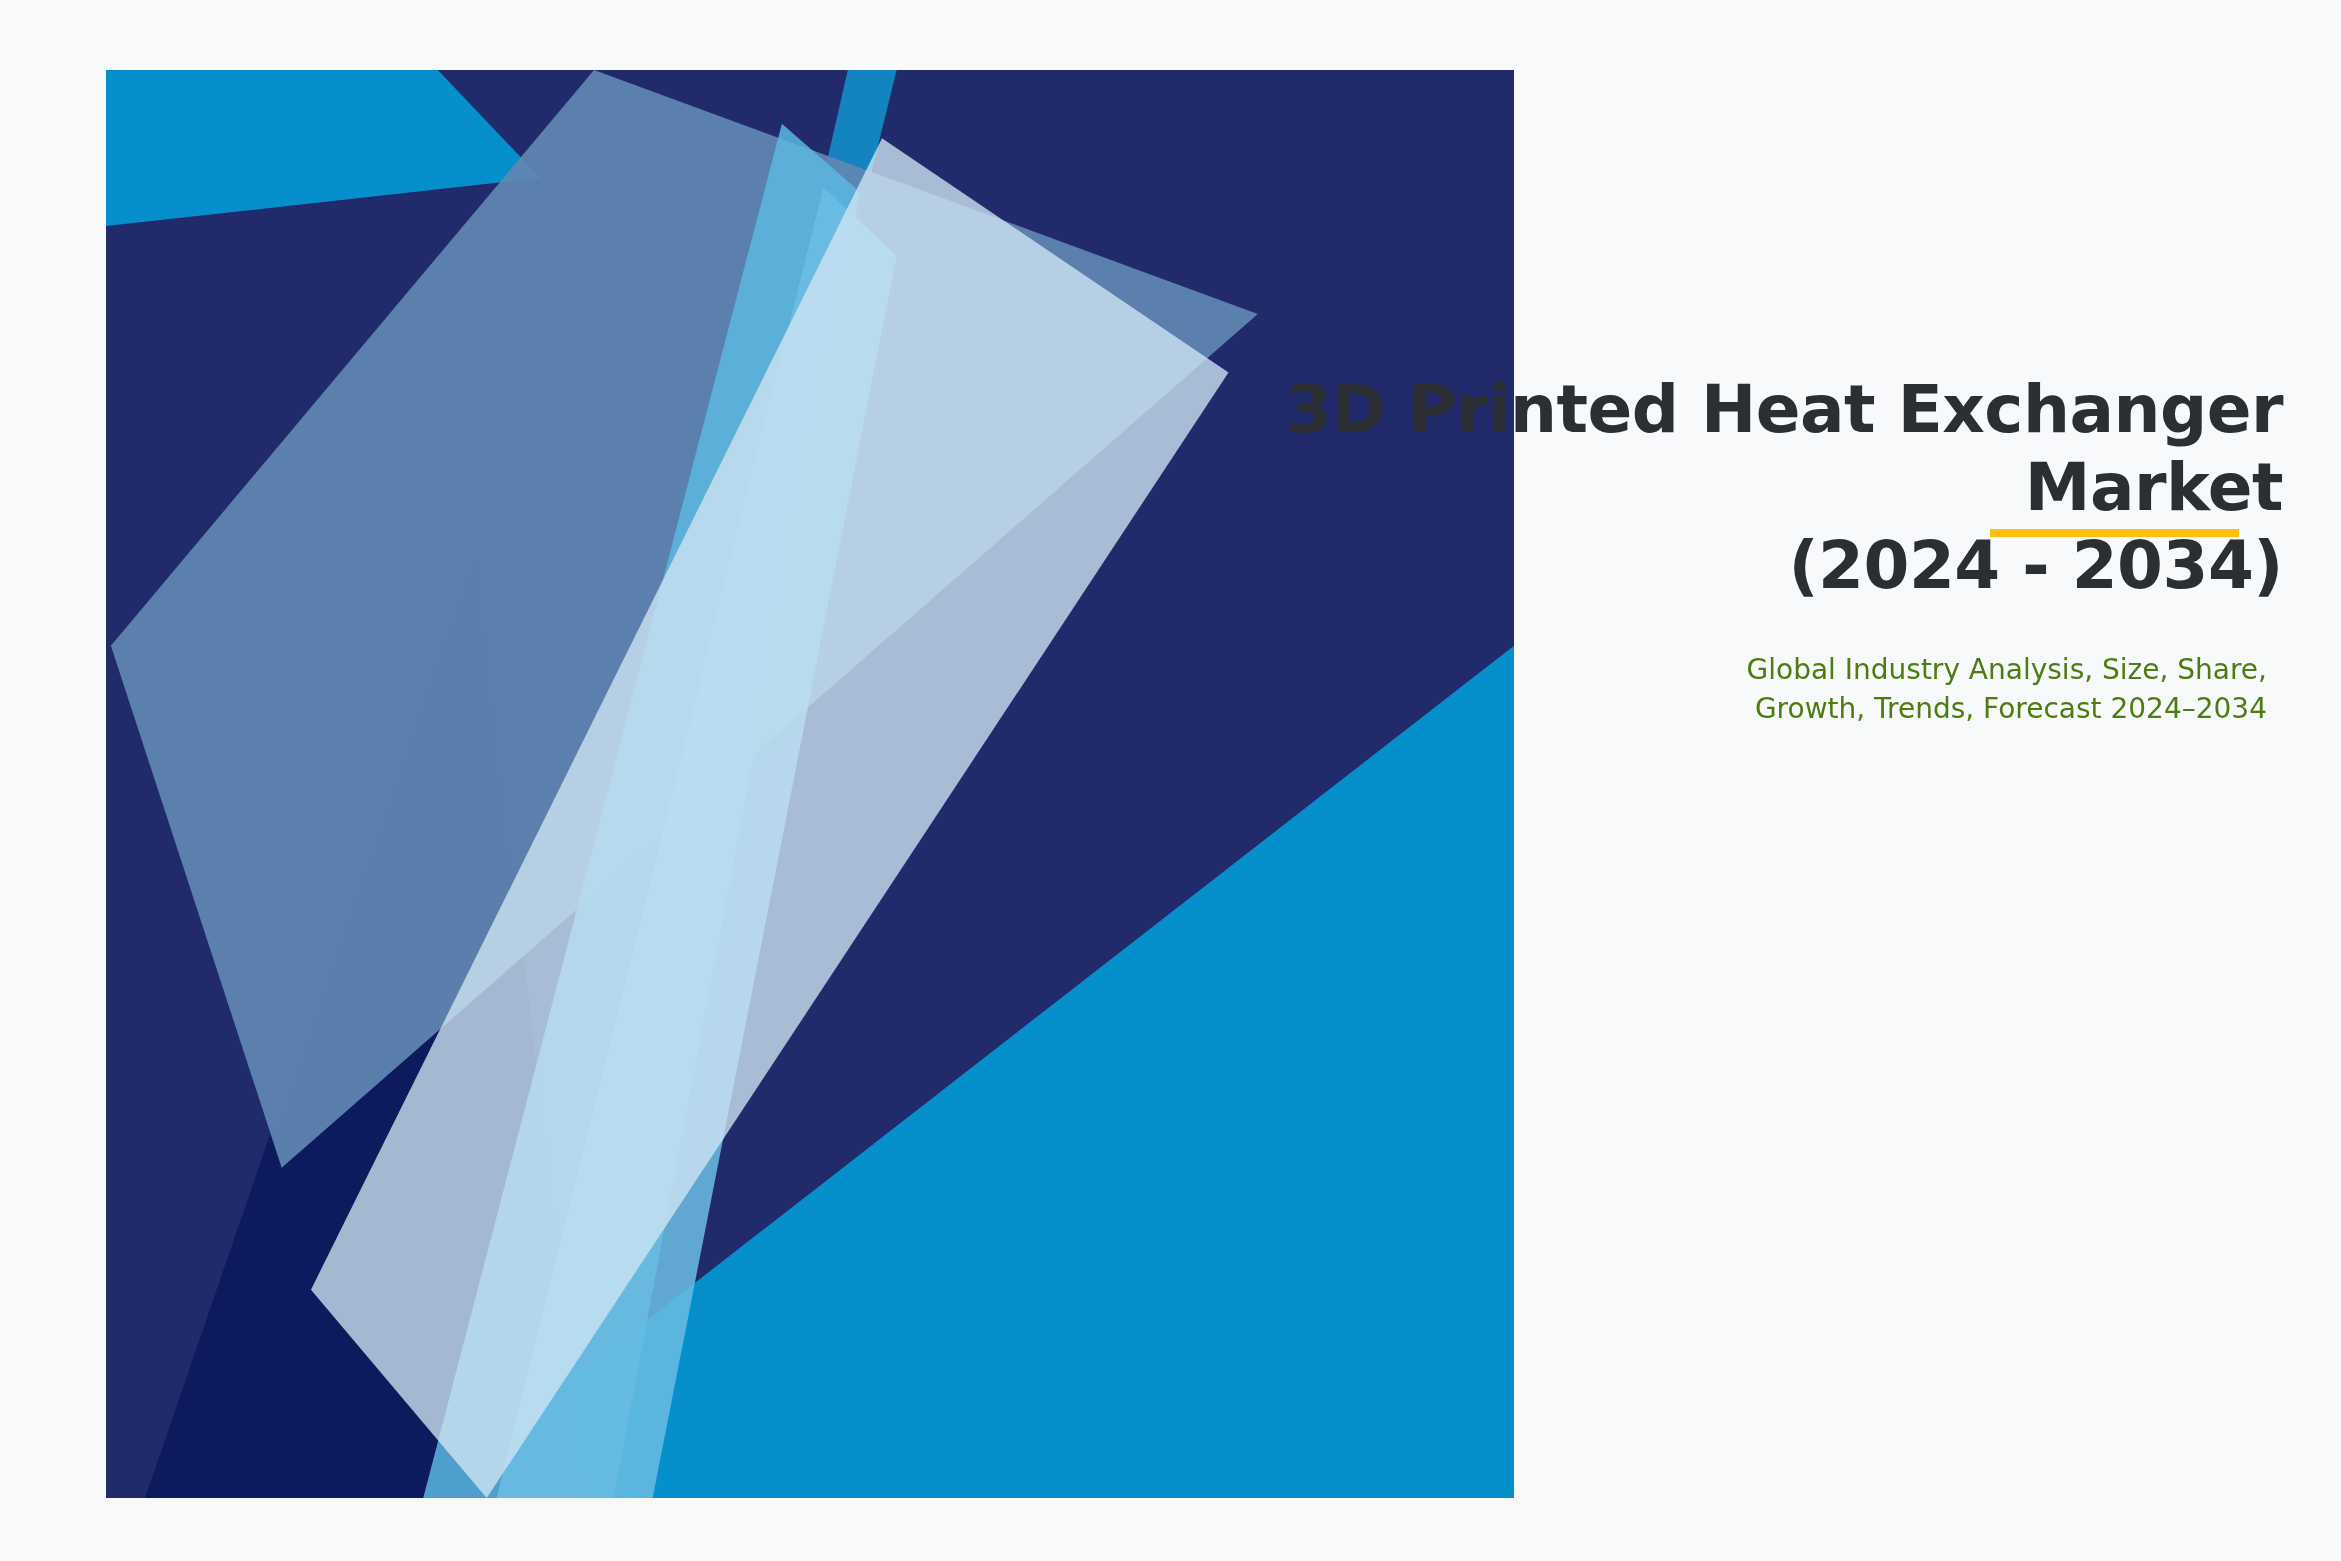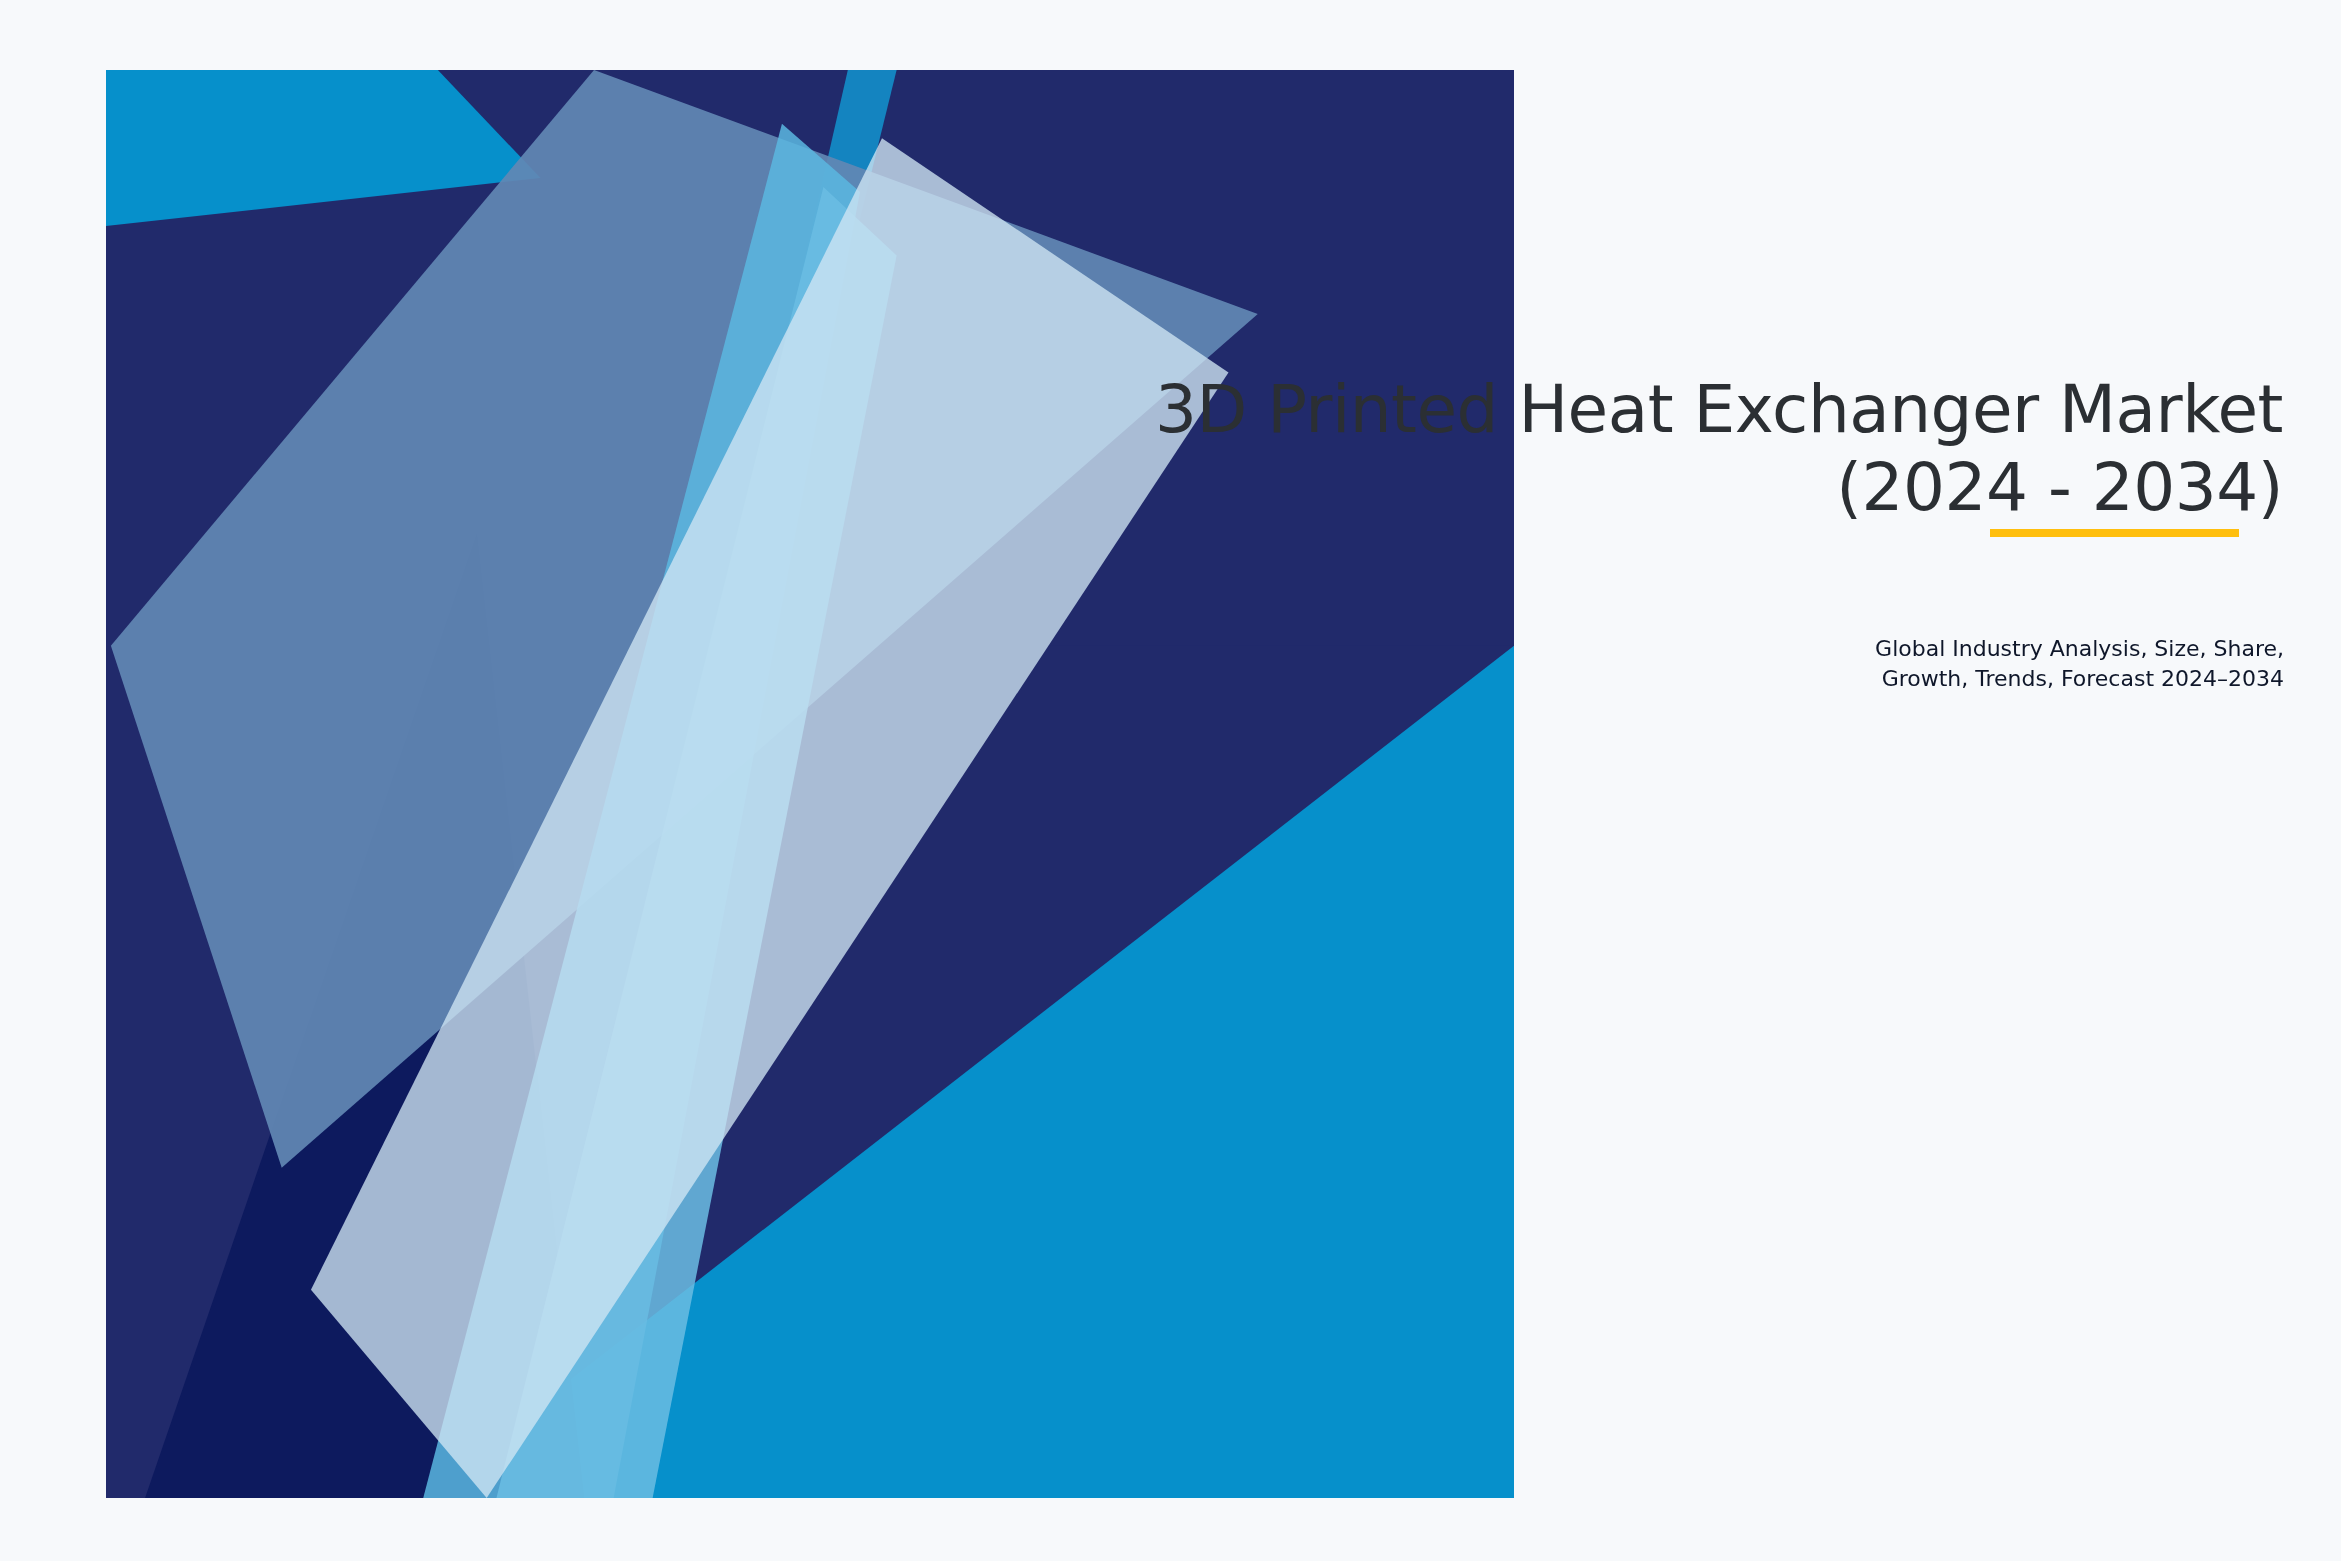--- a/index.html
+++ b/index.html
@@ -39,21 +39,21 @@
   #title-block {
     position: absolute;
     left: 1122px;
     top: 371px;
     width: 1161px;
     text-align: right;
   }
   #cover-title {
     margin: 0;
     font-family: "DejaVu Sans", sans-serif;
-    font-weight: 400;
+    font-weight: 700;
     font-size: 66px;
     line-height: 1.18;
     letter-spacing: -0.5px;
     color: #2b2f33;
     white-space: pre-line;
   }
 
   
   #title-accent-rule {
     position: absolute;
@@ -66,26 +66,26 @@
 
   
   #subtitle-block {
     position: absolute;
     left: 1503px;
     top: 634px;
     width: 781px;
     text-align: right;
   }
   #cover-subtitle {
-    margin: 0;
+    margin: 17px;
     font-family: "DejaVu Sans", sans-serif;
     font-weight: 400;
-    font-size: 22px;
+    font-size: 28px;
     line-height: 1.38;
-    color: #0f172a;
+    color: #4d7c0f;
     white-space: pre-line;
   }
 </style>
 </head>
 <body>
 
 <div id="cover">
 
   <div id="artwork">
     <svg viewBox="0 0 2885 2927" preserveAspectRatio="none">

